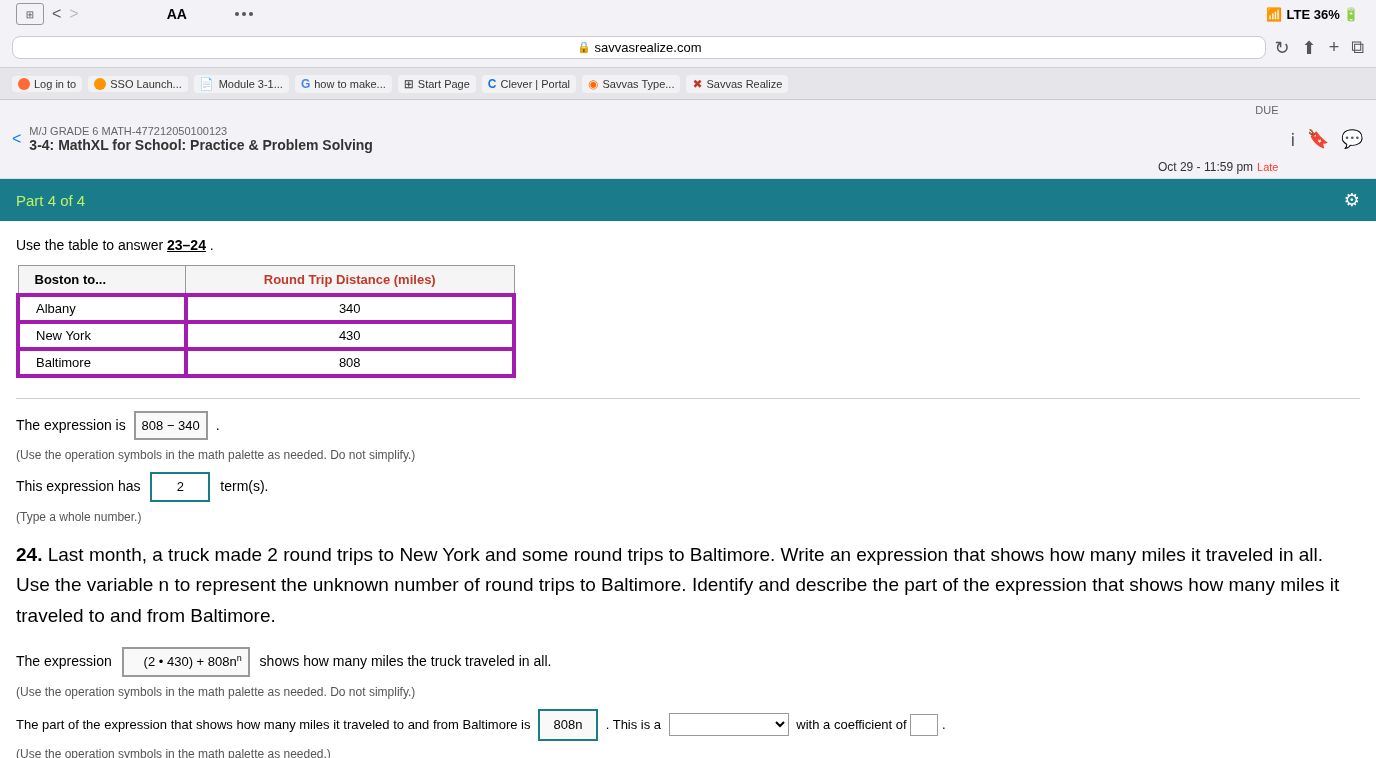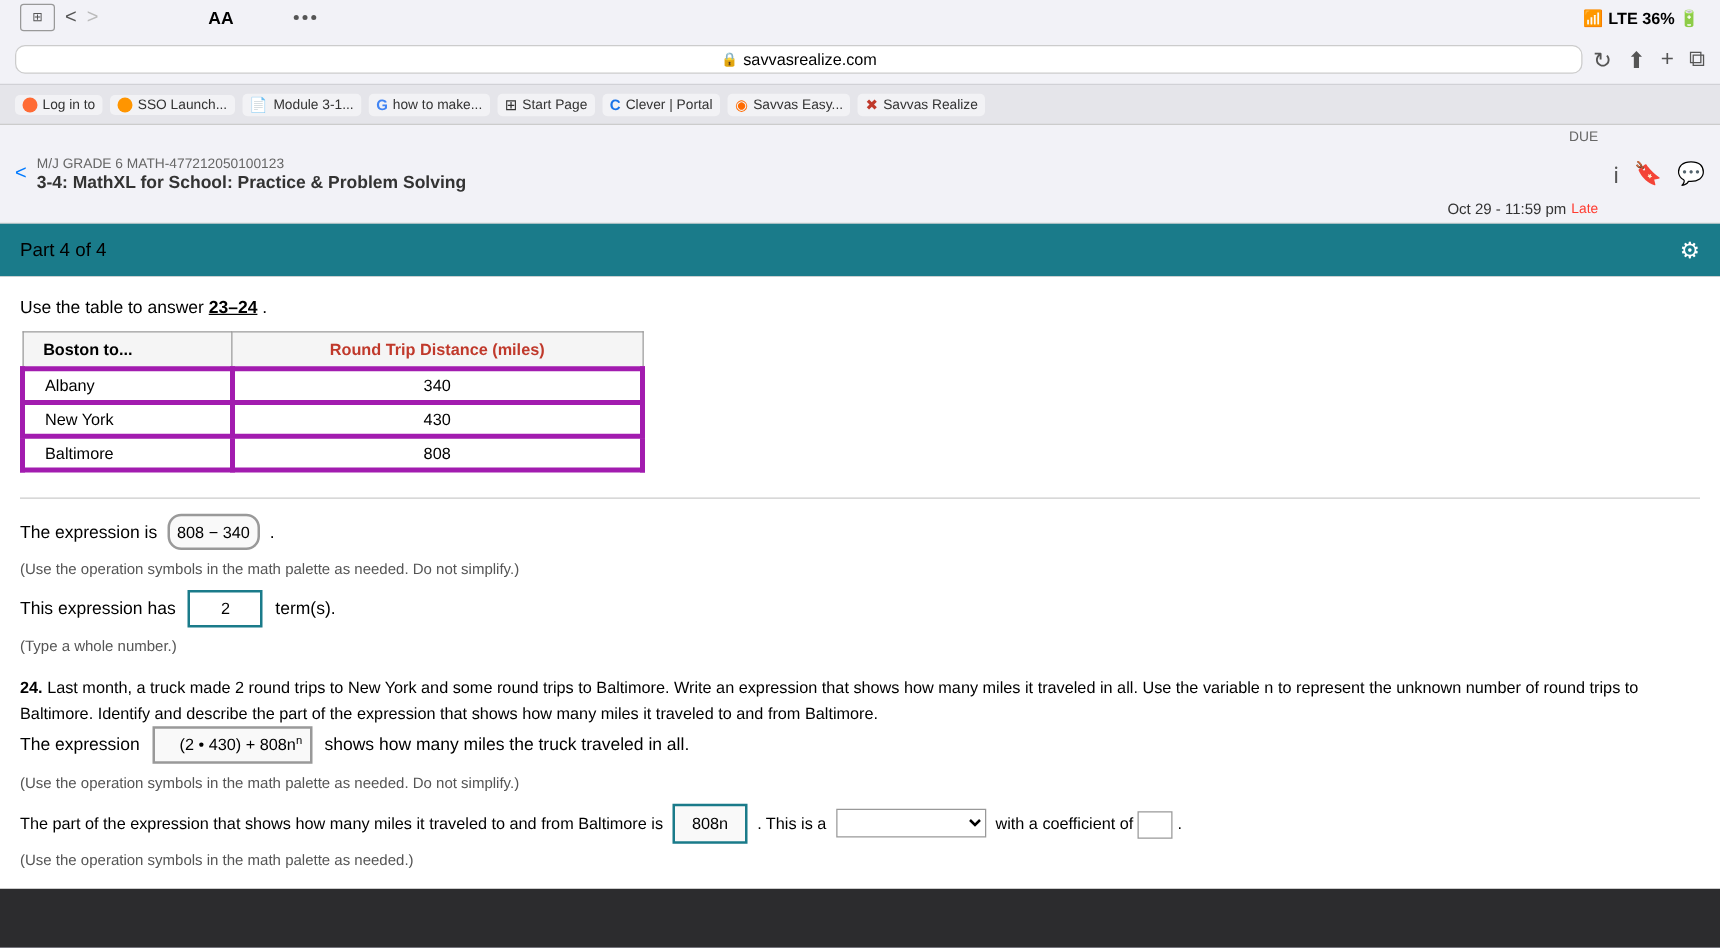--- a/index.html
+++ b/index.html
@@ -161,21 +161,21 @@
       background: #1a7b8a;
       color: white;
       padding: 10px 16px;
       display: flex;
       align-items: center;
       justify-content: space-between;
     }
 
     .part-label {
       font-size: 15px;
-      color: #000000;
+      color: #bef264;
     }
 
     .settings-icon {
       color: white;
       font-size: 18px;
       cursor: pointer;
     }
 
     .content-body {
       padding: 16px;
@@ -258,23 +258,23 @@
     .italic-note {
       font-size: 12px;
       color: #555;
     }
 
     .q24-section {
       margin-top: 16px;
     }
 
     .q24-text {
-      font-size: 13px;
+      font-size: 19px;
       line-height: 1.6;
-      margin-bottom: 0;
+      margin-bottom: 16px;
     }
 
     .dropdown-select {
       border: 1px solid #999;
       padding: 2px 20px 2px 6px;
       font-size: 13px;
       background: white;
       min-width: 120px;
       appearance: auto;
     }
@@ -387,21 +387,21 @@
     <div class="tab-item">
       <span style="font-size:12px;">⊞</span>
       <span>Start Page</span>
     </div>
     <div class="tab-item">
       <span style="font-size:12px;color:#1a73e8;font-weight:bold;">C</span>
       <span>Clever | Portal</span>
     </div>
     <div class="tab-item">
       <span style="font-size:12px;color:#ff6b00;">◉</span>
-      <span>Savvas Easy...</span>
+      <span>Savvas Type...</span>
     </div>
     <div class="tab-item">
       <span style="font-size:12px;color:#c0392b;">✖</span>
       <span>Savvas Realize</span>
     </div>
   </div>
 
   <div class="page-header">
     <span class="back-arrow">&lt;</span>
     <div class="page-header-text">
@@ -459,21 +459,21 @@
           <td class="col-left">Baltimore</td>
           <td class="col-right">808</td>
         </tr>
       </tbody>
     </table>
 
     <hr class="divider-line">
 
     <div class="answer-section">
       <span>The expression is</span>
-      <span class="answer-box" style="margin: 0 4px; border-radius: 11px;">808 − 340</span>
+      <span class="answer-box" style="margin: 0 4px;">808 − 340</span>
       <span>.</span>
     </div>
     <div class="italic-note">(Use the operation symbols in the math palette as needed. Do not simplify.)</div>
 
     <div class="answer-section" style="margin-top:10px;">
       <span>This expression has</span>
       <span class="answer-box answer-box-blue" style="margin: 0 6px; border-color:#1a7b8a;">2</span>
       <span>term(s).</span>
     </div>
     <div class="italic-note">(Type a whole number.)</div>

